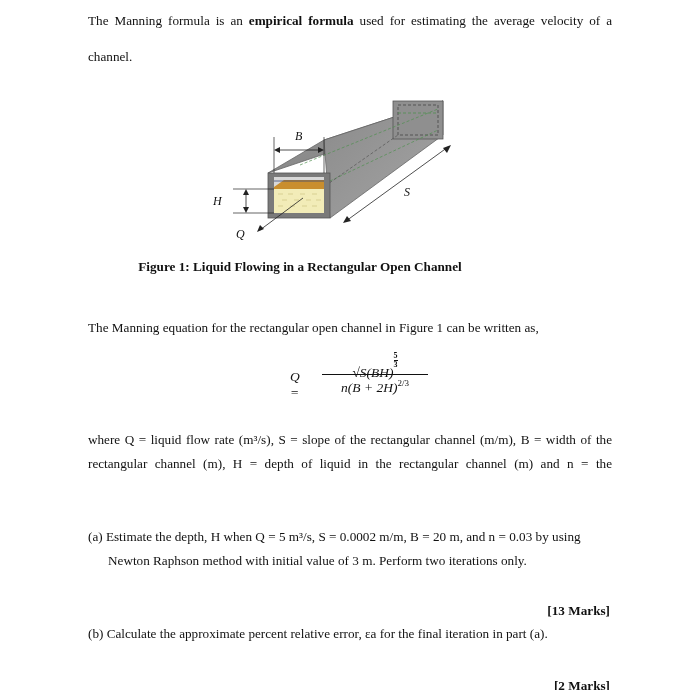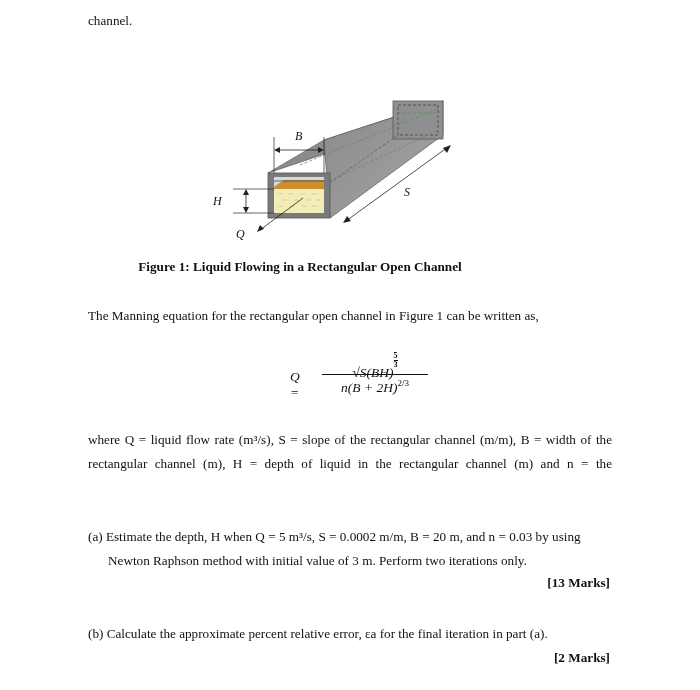--- a/index.html
+++ b/index.html
@@ -1,40 +1,41 @@
 <!DOCTYPE html>
 <html><head>
   <meta charset="utf-8">
   <style>
     html, body { margin:0; padding:0; background:#ffffff; }
     body { width:700px; height:690px; position:relative; overflow:hidden;
       font-family:"Liberation Serif","DejaVu Serif",serif; color:#111; }
     .para { position:absolute; left:88px; width:524px; font-size:13.2px; line-height:24px; text-align:justify; text-align-last:left; }
     .para .line { display:block; text-align:justify; text-align-last:justify; white-space:nowrap; }
-    .para .line.last { text-align-last:left; }
+    .para .line.last { text-align-last:left;margin-top:12px; }
     .bold { font-weight:bold; }
     .caption { position:absolute; top:259px; left:0; width:600px; text-align:center; font-weight:bold; font-size:13.2px; }
     .figure { position:absolute; left:190px; top:95px; width:300px; height:160px; }
     .eq { position:absolute; left:290px; top:352px; font-size:13.5px; font-style:italic; }
     .eq .lhs { position:absolute; left:0; top:17px; }
     .eq .frac { position:absolute; left:30px; top:0; text-align:center; width:110px; }
     .eq .num { display:block; height:22px; line-height:22px; padding-top:0px; }
     .eq .bar { display:block; border-top:1px solid #111; margin:0 2px; }
     .eq .den { display:block; line-height:16px; }
     .sup { font-size:9px; vertical-align:super; font-style:normal; }
     .stackfrac { display:inline-block; font-size:8px; line-height:8px; vertical-align:10px; text-align:center; font-style:normal; font-weight:bold; }
     .stackfrac span { display:block; }
-    .marks { position:absolute; right:90px; font-weight:bold; font-size:13.2px; }
+    .marks { position:absolute; right:90px; font-weight:bold; font-size:13.2px;margin-top:28px; }
     .qa { position:absolute; left:88px; width:524px; font-size:13.2px; line-height:24px; }
     .qa .indent { display:block; padding-left:20px; }
   </style>
 </head>
 <body>
 
 <div class="para" style="top:9px;">
+  <span class="line"><span>The Manning formula is an </span><span class="bold">empirical formula</span><span> used for estimating the average velocity of a</span></span>
   <span class="line last">channel.</span>
 </div>
 
 <div class="figure">
   <svg width="300" height="160" viewBox="0 0 300 160">
     <defs>
       <linearGradient id="topface" x1="0" y1="0" x2="1" y2="1">
         <stop offset="0" stop-color="#9a9a9a"></stop>
         <stop offset="1" stop-color="#7c7c7c"></stop>
       </linearGradient>

